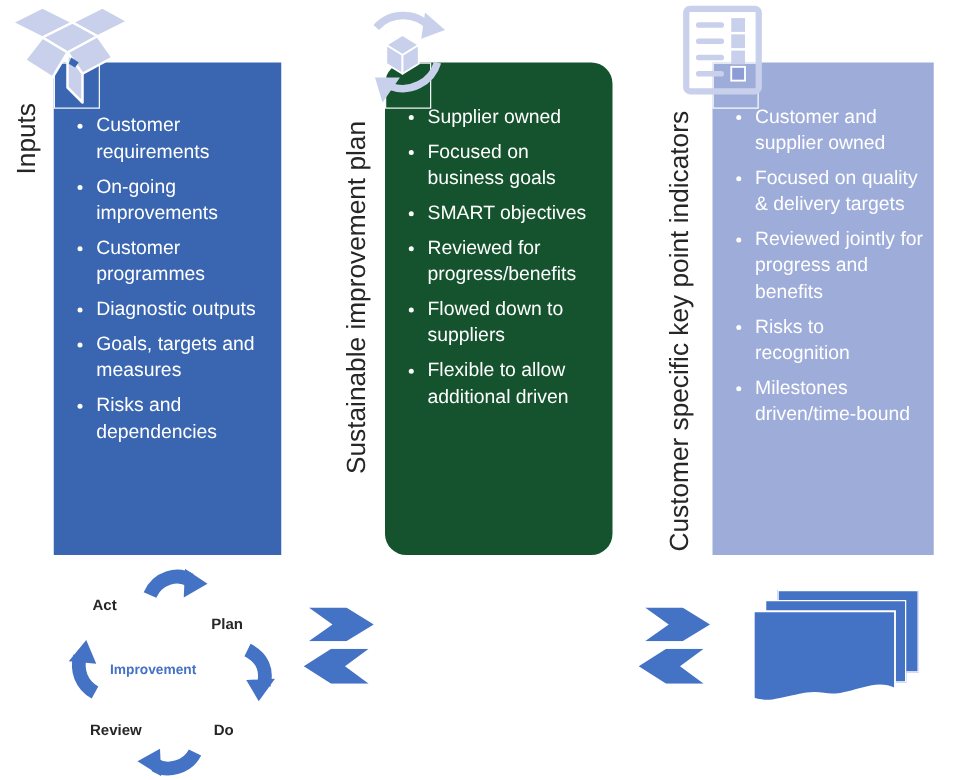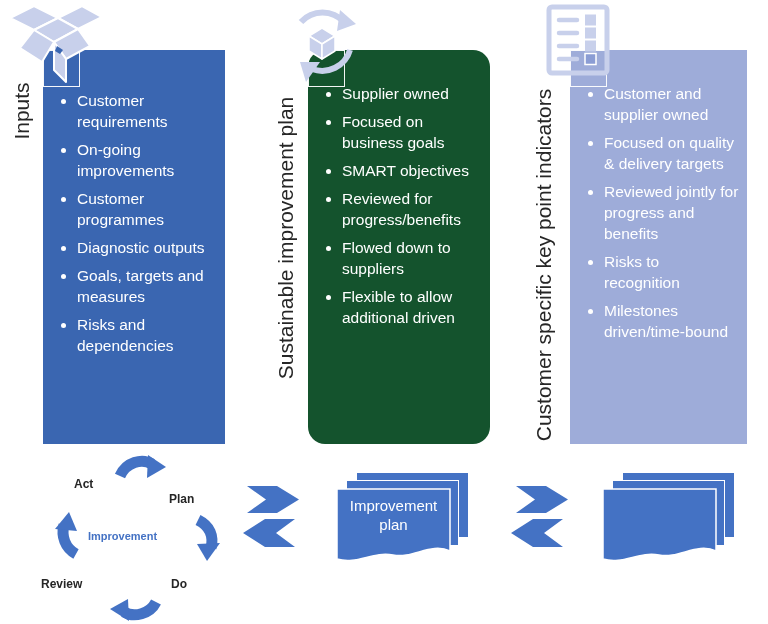--- a/index.html
+++ b/index.html
@@ -122,21 +122,21 @@
       <rect x="42" y="10.5" width="11" height="11"></rect>
       <rect x="42" y="23.5" width="11" height="11"></rect>
       <rect x="42" y="36.5" width="11" height="11"></rect>
     </g>
     <rect x="42" y="49.5" width="11" height="11" fill="#8B9DD4" stroke="#ffffff" stroke-width="1.5"></rect>
   </svg>
 
   <div class="pdca-word" style="left:74px;top:477px;">Act</div>
   <div class="pdca-word" style="left:169px;top:492px;">Plan</div>
   <div class="pdca-center" style="left:88px;top:530px;">Improvement</div>
-  <div class="pdca-word" style="left:41px;top:577px;">Review</div>
+  <div class="pdca-word" style="left:72px;top:577px;">Review</div>
   <div class="pdca-word" style="left:171px;top:577px;">Do</div>
 
   <svg class="icon-svg" style="left:50px;top:450px;" width="180" height="174" viewBox="0 0 180 174">
     <g fill="none" stroke="#4472C4" stroke-width="11">
       <path d="M 70,26 C 76,12 92,8 102,14"></path>
       <path d="M 148,70 C 160,76 164,86 161,98"></path>
       <path d="M 106,152 C 100,164 84,168 74,162"></path>
       <path d="M 26,104 C 15,98 11,86 14,75"></path>
     </g>
     <g fill="#4472C4">
@@ -147,28 +147,20 @@
     </g>
   </svg>
 
   <svg class="chev" style="left:247px;top:486px;" width="52" height="27" viewBox="0 0 52 27">
     <polygon points="0,0 30,0 52,13.5 30,27 0,27 19,13.5" fill="#4472C4"></polygon>
   </svg>
   <svg class="chev" style="left:243px;top:519px;" width="52" height="28" viewBox="0 0 52 28">
     <polygon points="52,0 22,0 0,14 22,28 52,28 33,14" fill="#4472C4"></polygon>
   </svg>
 
-  <div class="stack" style="left:336px;top:472px;">
-    <div class="backdoc" style="left:20px;top:0;"></div>
-    <div class="backdoc" style="left:10px;top:8px;"></div>
-    <svg class="front-svg" width="115" height="86" viewBox="0 0 115 86">
-      <path d="M1,1 H114 V63 C 95,54 77,71 57,67 C 37,63 21,77 1,71 Z" fill="#4472C4" stroke="#ffffff" stroke-width="1.5"></path>
-    </svg>
-    <div class="doc-label">Improvement plan</div>
-  </div>
 
   <svg class="chev" style="left:516px;top:486px;" width="52" height="27" viewBox="0 0 52 27">
     <polygon points="0,0 30,0 52,13.5 30,27 0,27 19,13.5" fill="#4472C4"></polygon>
   </svg>
   <svg class="chev" style="left:511px;top:519px;" width="52" height="28" viewBox="0 0 52 28">
     <polygon points="52,0 22,0 0,14 22,28 52,28 33,14" fill="#4472C4"></polygon>
   </svg>
 
   <div class="stack" style="left:602px;top:472px;">
     <div class="backdoc" style="left:20px;top:0;"></div>

